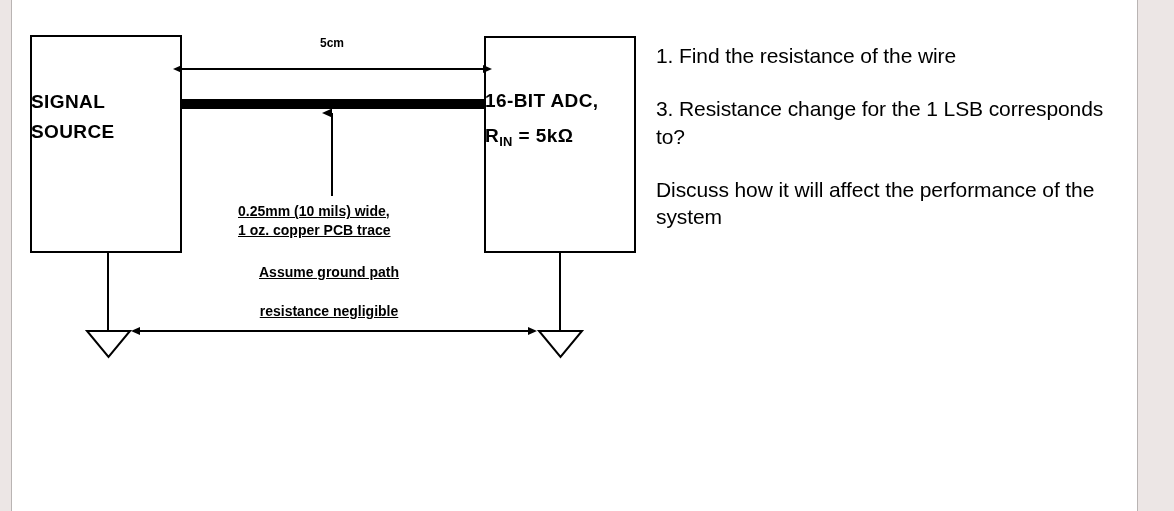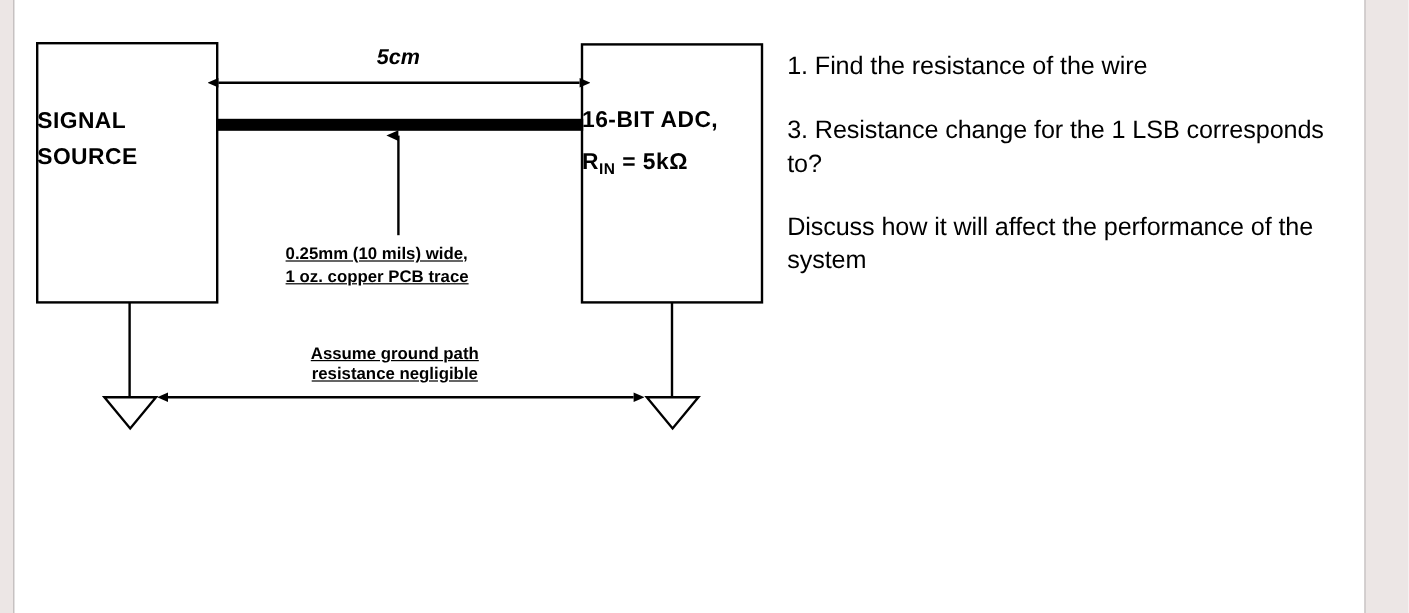--- a/index.html
+++ b/index.html
@@ -51,21 +51,21 @@
     font-weight: bold;
     color: #000000;
     white-space: nowrap;
     line-height: 1.3;
   }
   .blk-label {
     font-size: 19px;
     letter-spacing: 0.4px;
     text-align: left;
   }
-  .dim-label { font-size: 18px; font-style: italic; }
+  .dim-label { font-size: 12px; }
   .note-label {
     font-size: 14px;
     text-align: left;
     line-height: 1.55;
     text-decoration: underline;
   }
   .note-label.centered { text-align: center; }
   .sub { font-size: 0.68em; vertical-align: -0.28em; font-weight: bold; }
 
   
@@ -142,21 +142,21 @@
     <div class="dgm-text blk-label" style="left:31px; top:120px; width:150px;">SOURCE</div>
 
     <div class="dgm-text blk-label" style="left:485px; top:89px; width:150px;">16-BIT ADC,</div>
     <div class="dgm-text blk-label" style="left:485px; top:124px; width:150px;"><span>R</span><span class="sub">IN</span><span> = 5kΩ</span></div>
 
     <div class="dgm-text dim-label" style="left:182px; top:36px; width:300px; text-align:center;">5cm</div>
 
     <div class="dgm-text note-label" style="left:238px; top:201px;">0.25mm (10 mils) wide,</div>
     <div class="dgm-text note-label" style="left:238px; top:220px;">1 oz. copper PCB trace</div>
 
-    <div class="dgm-text note-label centered" style="left:238px; top:284px; width:182px;">Assume ground path</div>
+    <div class="dgm-text note-label centered" style="left:238px; top:262px; width:182px;">Assume ground path</div>
     <div class="dgm-text note-label centered" style="left:238px; top:301px; width:182px;">resistance negligible</div>
   </div>
 
   <div id="questions">
 
     <div class="q-item">1.  Find the resistance of the wire</div>
 
 
     <div class="q-item">3. Resistance change for the 1 LSB corresponds to?</div>
 

